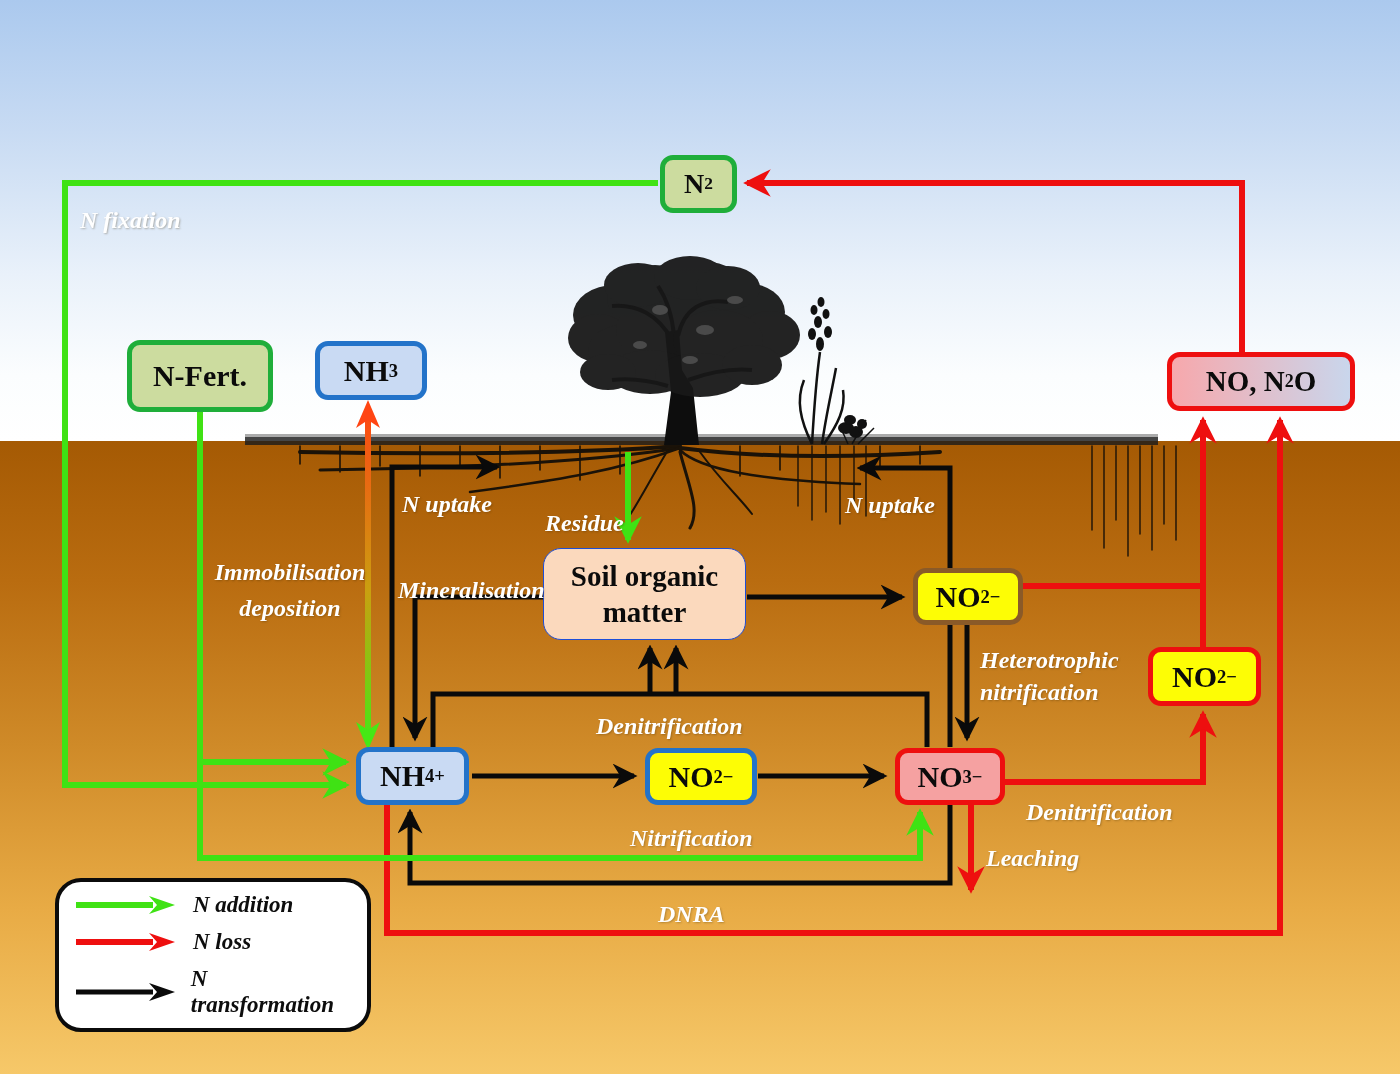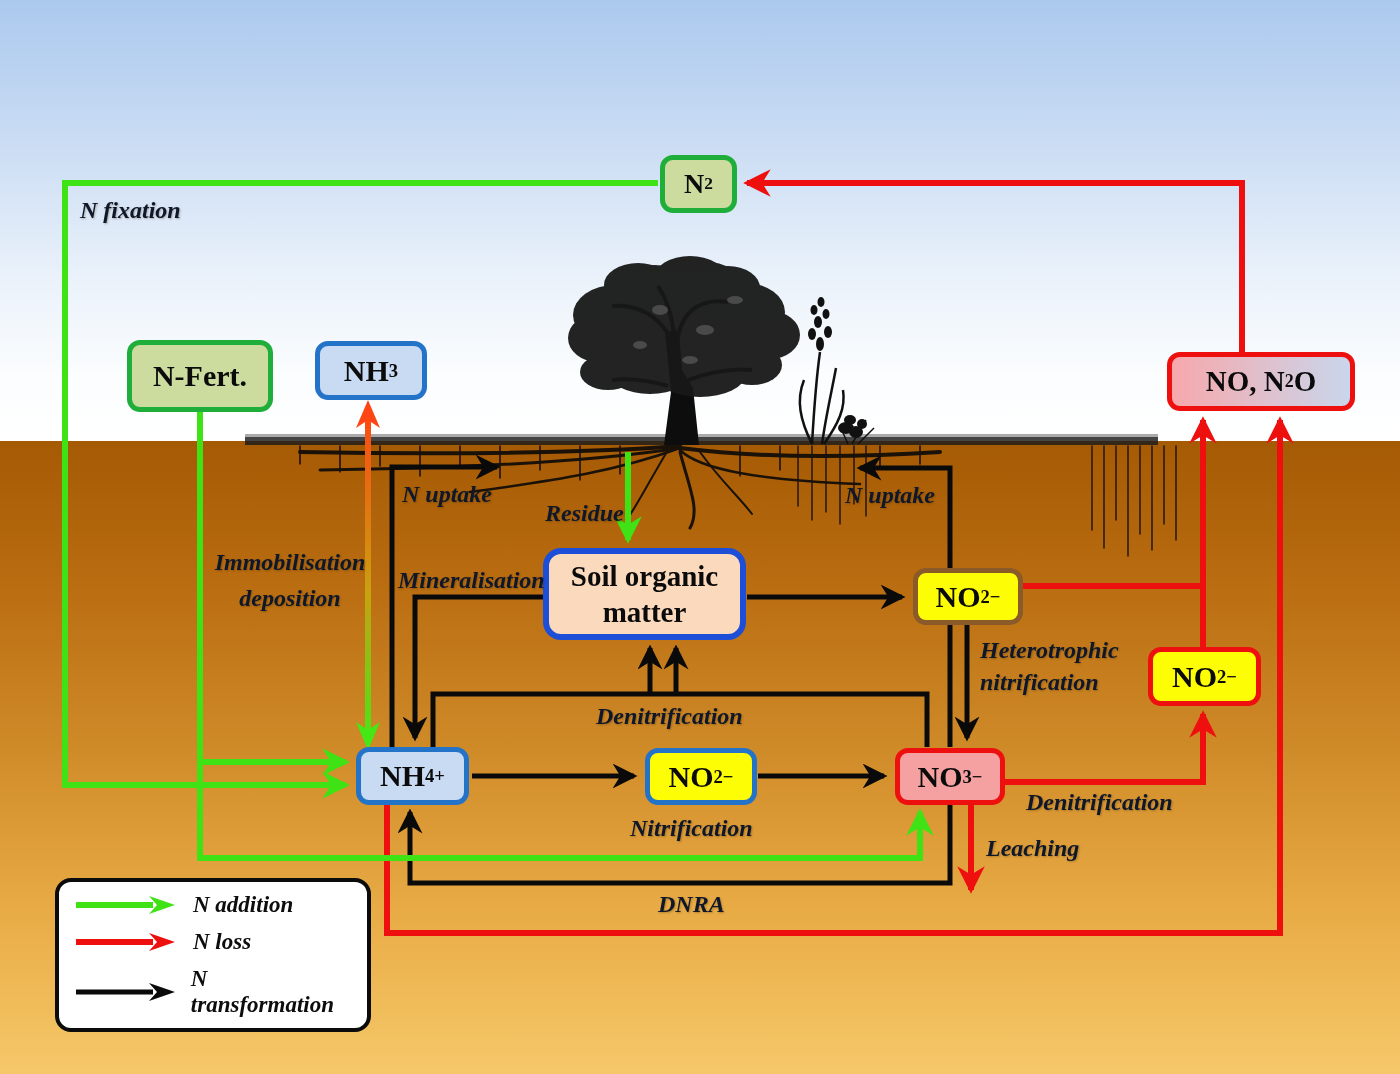--- a/index.html
+++ b/index.html
@@ -7,26 +7,26 @@
          font-family:"Liberation Serif","DejaVu Serif",serif;}
   .sky{position:absolute;left:0;top:0;width:1400px;height:441px;
        background:linear-gradient(180deg,#abc9ee 0%,#c8dbf3 30%,#e9f1fa 62%,#fbfdfe 85%,#ffffff 100%);}
   .soil{position:absolute;left:0;top:441px;width:1400px;height:633px;
         background:linear-gradient(180deg,#a55a04 0%,#b96c10 22%,#cf8a28 48%,#e8ab45 74%,#f6c869 100%);}
   svg.layer{position:absolute;left:0;top:0;}
   .node{position:absolute;display:flex;align-items:center;justify-content:center;
         box-sizing:border-box;border-radius:13px;font-weight:bold;color:#0b0b0b;text-align:center;}
   .node sub{font-size:62%;vertical-align:-14%;}
   .node sup{font-size:62%;vertical-align:38%;}
-  .lbl{position:absolute;font-style:italic;font-weight:bold;color:#0f172a;
+  .lbl{position:absolute;font-style:italic;font-weight:bold;color:#ffffff;
        font-size:24px;line-height:1.18;white-space:nowrap;
-       text-shadow:1px 1px 2px rgba(60,40,0,0.30);}
+       text-shadow:1px 1px 2px rgba(60,40,0,0.30);margin-top:10px;}
   .lbl.center{text-align:center;white-space:normal;}
   .legend{position:absolute;left:55px;top:878px;width:316px;height:154px;
-          background:#ffffff;border:4px solid #0b0b0b;border-radius:16px;
+          background:#ffffff;border:4px solid #0b0b0b;border-radius:26px;
           box-sizing:border-box;display:flex;flex-direction:column;justify-content:space-around;
           padding:4px 14px;}
   .legend-row{display:flex;align-items:center;gap:14px;}
   .legend-row .lab{font-style:italic;font-weight:bold;font-size:23px;color:#0d0d0d;}
 </style>
 </head>
 <body>
 
 <div id="stage">
 
@@ -171,21 +171,21 @@
   <div class="node" style="left:127px;top:340px;width:146px;height:72px;font-size:30px;
               background:#ccdc9f;border:5px solid #1fae3a;">N-Fert.</div>
 
   <div class="node" style="left:315px;top:341px;width:112px;height:59px;font-size:30px;
               background:#c9daf3;border:5px solid #2373c9;">NH<sub>3</sub></div>
 
   <div class="node" style="left:1148px;top:352px;width:188px;height:59px;font-size:29px;
               background:linear-gradient(90deg,#f7a8ac,#c9d6ec);border:5px solid #ee0f0f;margin-left:19px;">NO, N<sub>2</sub>O</div>
 
   <div class="node" style="left:543px;top:548px;width:203px;height:92px;font-size:29px;line-height:1.25;
-              background:#fbd9bd;border:6px solid #1d4ed8;border-radius:18px;padding:0 6px;">Soil organic matter</div>
+              background:#fbd9bd;border:1px solid #1d4ed8;border-radius:18px;padding:0 6px;">Soil organic matter</div>
 
   <div class="node" style="left:913px;top:568px;width:110px;height:57px;font-size:30px;
               background:#fdfd05;border:5px solid #8a5a28;">NO<sub>2</sub><sup>−</sup></div>
 
   <div class="node" style="left:645px;top:748px;width:112px;height:57px;font-size:30px;
               background:#fdfd05;border:5px solid #2373c9;">NO<sub>2</sub><sup>−</sup></div>
 
   <div class="node" style="left:1148px;top:647px;width:113px;height:59px;font-size:30px;
               background:#fdfd05;border:5px solid #ee0f0f;">NO<sub>2</sub><sup>−</sup></div>
 

